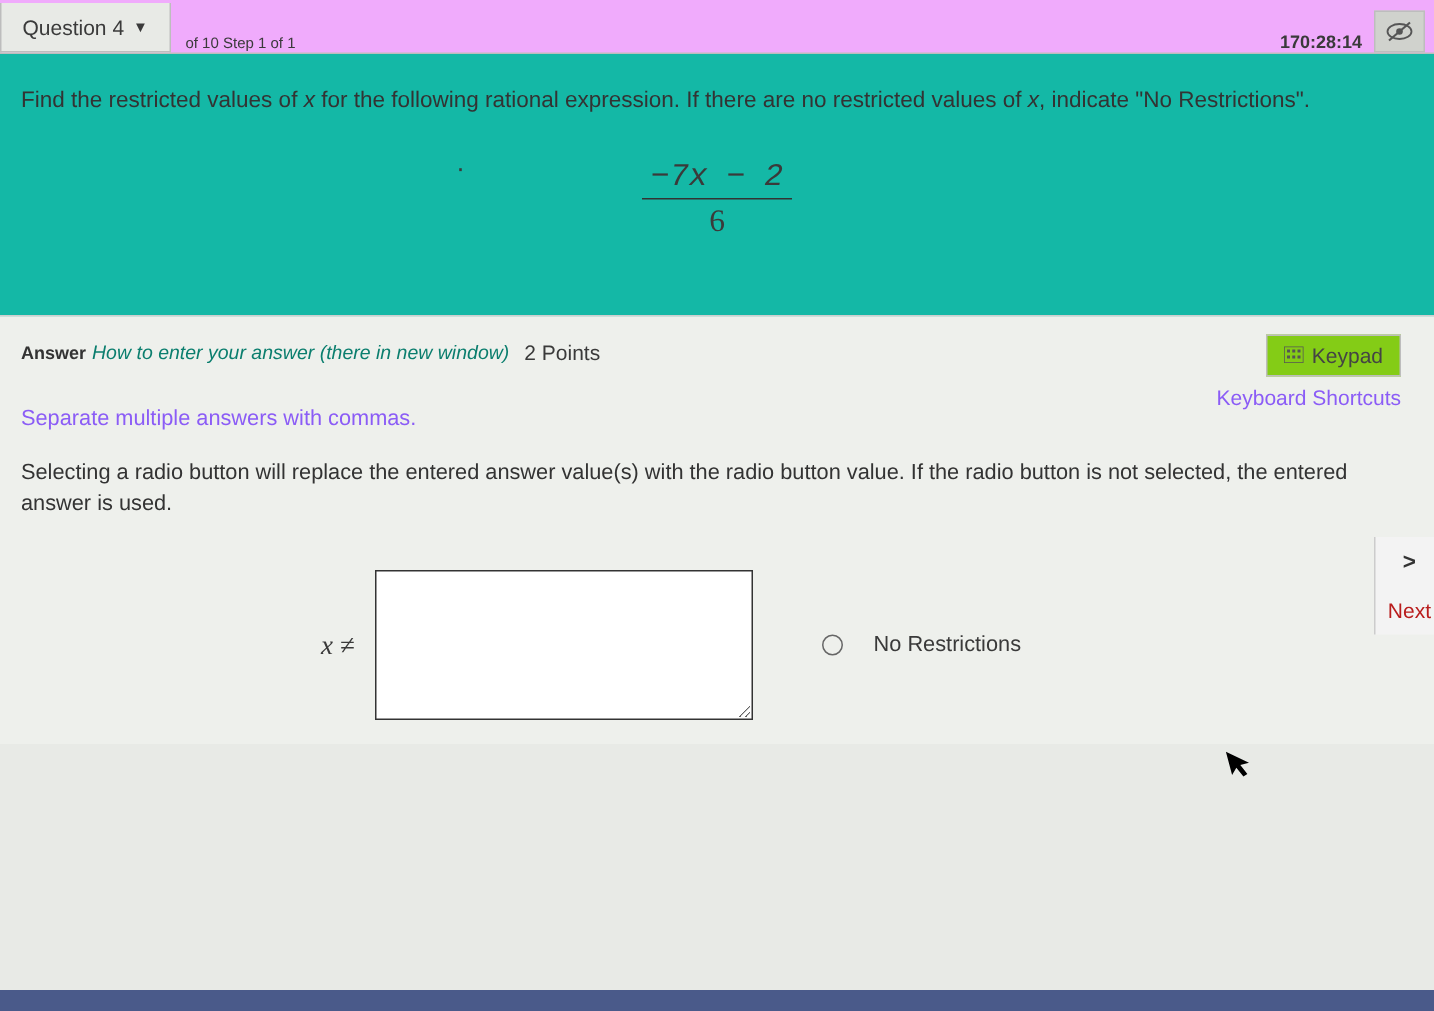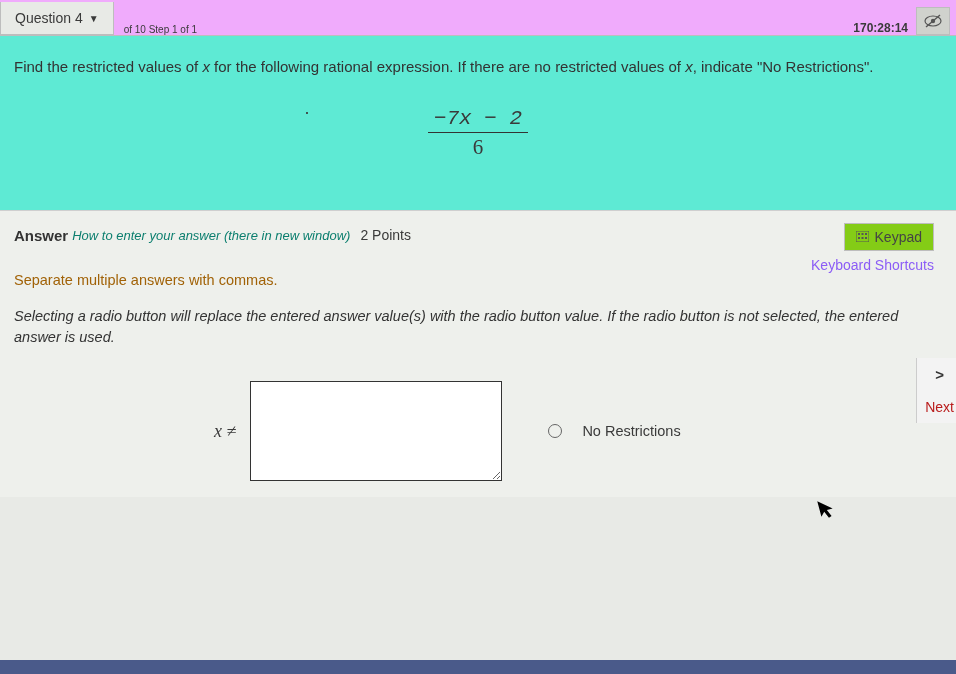--- a/index.html
+++ b/index.html
@@ -54,21 +54,21 @@
       width: 34px;
       height: 28px;
       display: flex;
       align-items: center;
       justify-content: center;
       margin-right: 6px;
       cursor: pointer;
     }
     .content {
       padding: 20px 14px 10px 14px;
-      background: #5eead4;
+      background: #14b8a6;
       border-bottom: 1px solid #cfcfcf;
     }
     .prompt {
       font-size: 15px;
       line-height: 1.5;
       color: #333;
       margin-bottom: 28px;
     }
     .prompt .ital {
       font-style: italic;
@@ -106,21 +106,21 @@
       padding: 16px 14px;
       background: #eef0ec;
       position: relative;
     }
     .answer-header {
       display: flex;
       align-items: center;
       margin-bottom: 6px;
     }
     .answer-label {
-      font-size: 15px;
+      font-size: 12px;
       color: #333;
       font-weight: bold;
     }
     .answer-help {
       color: #0b7e6e;
       font-size: 13px;
       font-style: italic;
       margin-left: 4px;
     }
     .points {
@@ -150,29 +150,28 @@
       display: inline-block;
     }
     .kb-shortcuts {
       color: #8b5cf6;
       font-size: 14px;
       margin-top: 6px;
       cursor: pointer;
     }
     .instr {
       font-size: 14.5px;
-      color: #a16207;
+      color: #8b5cf6;
       margin-top: 28px;
     }
     .instr2 {
       font-size: 14.5px;
       color: #333;
       margin-top: 18px;
       line-height: 1.5;
-      font-style: italic;
     }
     .input-row {
       display: flex;
       align-items: center;
       margin-top: 32px;
       margin-left: 200px;
       gap: 14px;
     }
     .xneq {
       font-family: "Times New Roman", serif;

